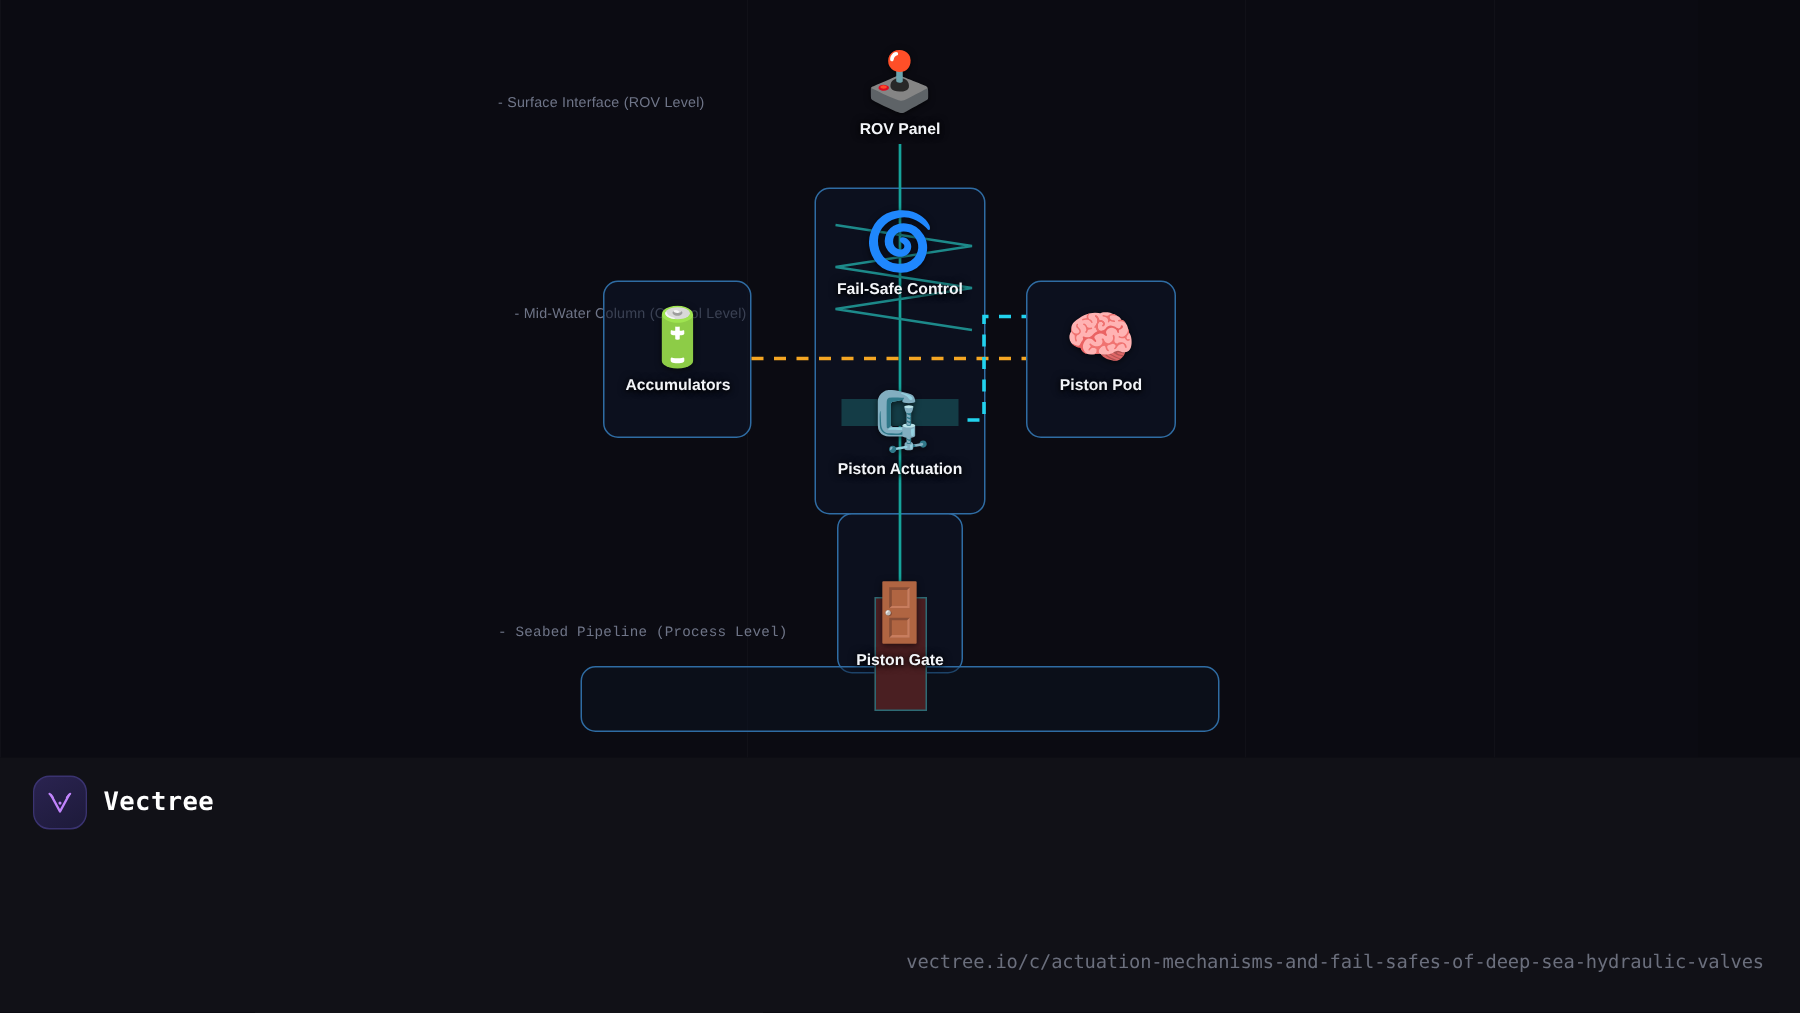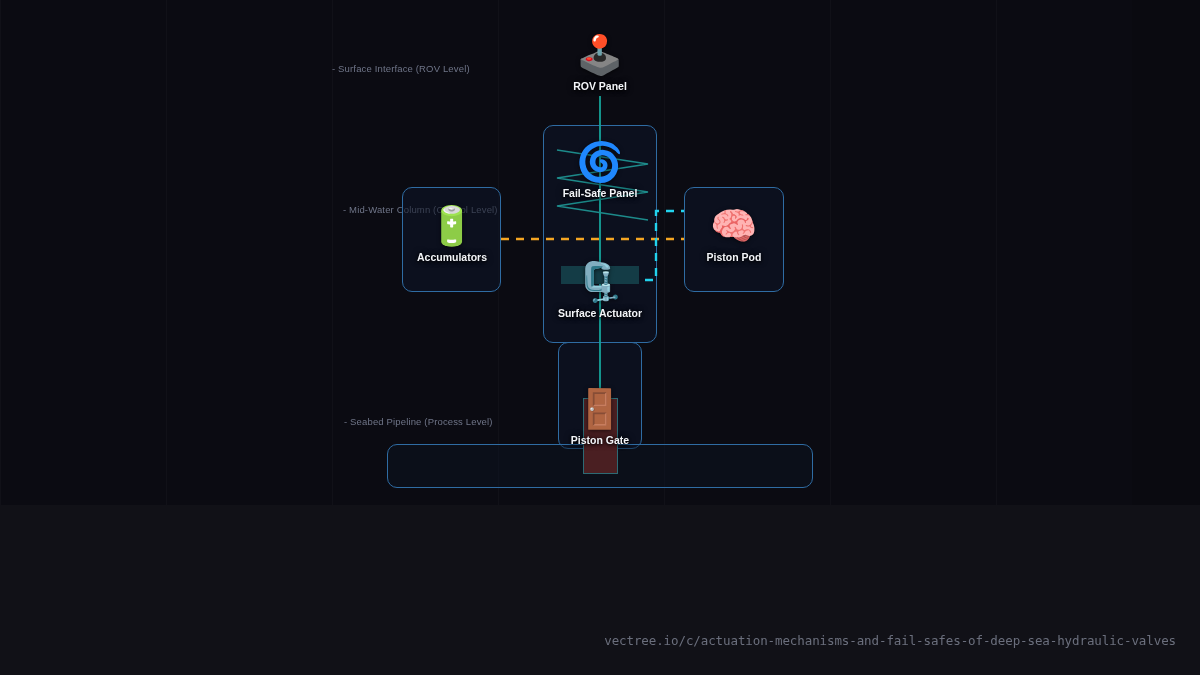--- a/index.html
+++ b/index.html
@@ -154,21 +154,21 @@
     white-space: nowrap;
   }
 </style>
 </head>
 <body>
 
 <div id="canvas">
 
   <div class="band-label" style="left:332px; top:63px;">- Surface Interface (ROV Level)</div>
   <div class="band-label" style="left:343px; top:204px;">- Mid-Water Column (Control Level)</div>
-  <div class="band-label" style="left:344px; top:416px;">- Seabed Pipeline (Process Level)</div>
+  <div class="band-label" style="left:332px; top:416px;font-family:Liberation Mono, monospace;">- Seabed Pipeline (Process Level)</div>
 
   <div class="box tall" style="left:543px; top:125px; width:114px; height:218px;"></div>
 
   <div class="box" style="left:402px; top:187px; width:99px; height:105px;"></div>
 
   <div class="box" style="left:684px; top:187px; width:100px; height:105px;"></div>
 
   <div class="box" style="left:558px; top:342px; width:84px; height:107px;"></div>
 
   <div class="box empty" style="left:387px; top:444px; width:426px; height:44px;"></div>
@@ -188,44 +188,54 @@
 
   <div class="gate-body" style="left:583px; top:398px; width:35px; height:76px;"></div>
 
   <div class="node" style="left:555px; top:36px; width:90px;">
     <span class="emoji">🕹️</span>
     <span class="node-label">ROV Panel</span>
   </div>
 
   <div class="node" style="left:555px; top:143px; width:90px;">
     <span class="emoji">🌀</span>
-    <span class="node-label">Fail-Safe Panel</span>
+    <span class="node-label">Fail-Safe Control</span>
   </div>
 
   <div class="node" style="left:407px; top:207px; width:90px;">
     <span class="emoji">🔋</span>
     <span class="node-label">Accumulators</span>
   </div>
 
   <div class="node" style="left:689px; top:207px; width:90px;">
     <span class="emoji">🧠</span>
     <span class="node-label">Piston Pod</span>
   </div>
 
   <div class="node" style="left:555px; top:263px; width:90px;">
     <span class="emoji">🗜️</span>
-    <span class="node-label">Surface Actuator</span>
+    <span class="node-label">Piston Actuation</span>
   </div>
 
   <div class="node" style="left:555px; top:390px; width:90px;">
     <span class="emoji">🚪</span>
     <span class="node-label">Piston Gate</span>
   </div>
 
 </div>
 
 <div id="footer">
 
+  <div id="brand">
+    <div id="logo-mark">
+      <svg width="20" height="20" viewBox="0 0 20 20" aria-hidden="true">
+        <path d="M4 5 L10 16 L16 5" fill="none" stroke="#c084fc" stroke-width="1.6" stroke-linecap="round" stroke-linejoin="round"></path>
+        <path d="M3 4.2 L5.2 6.6 M16.8 4.2 L14.6 6.6" stroke="#c084fc" stroke-width="1.4" stroke-linecap="round"></path>
+        <circle cx="10" cy="10.4" r="1.05" fill="#c084fc"></circle>
+      </svg>
+    </div>
+    <div id="brand-name">Vectree</div>
+  </div>
 
 
   <div id="url">vectree.io/c/actuation-mechanisms-and-fail-safes-of-deep-sea-hydraulic-valves</div>
 
 </div>
 
 </body></html>

